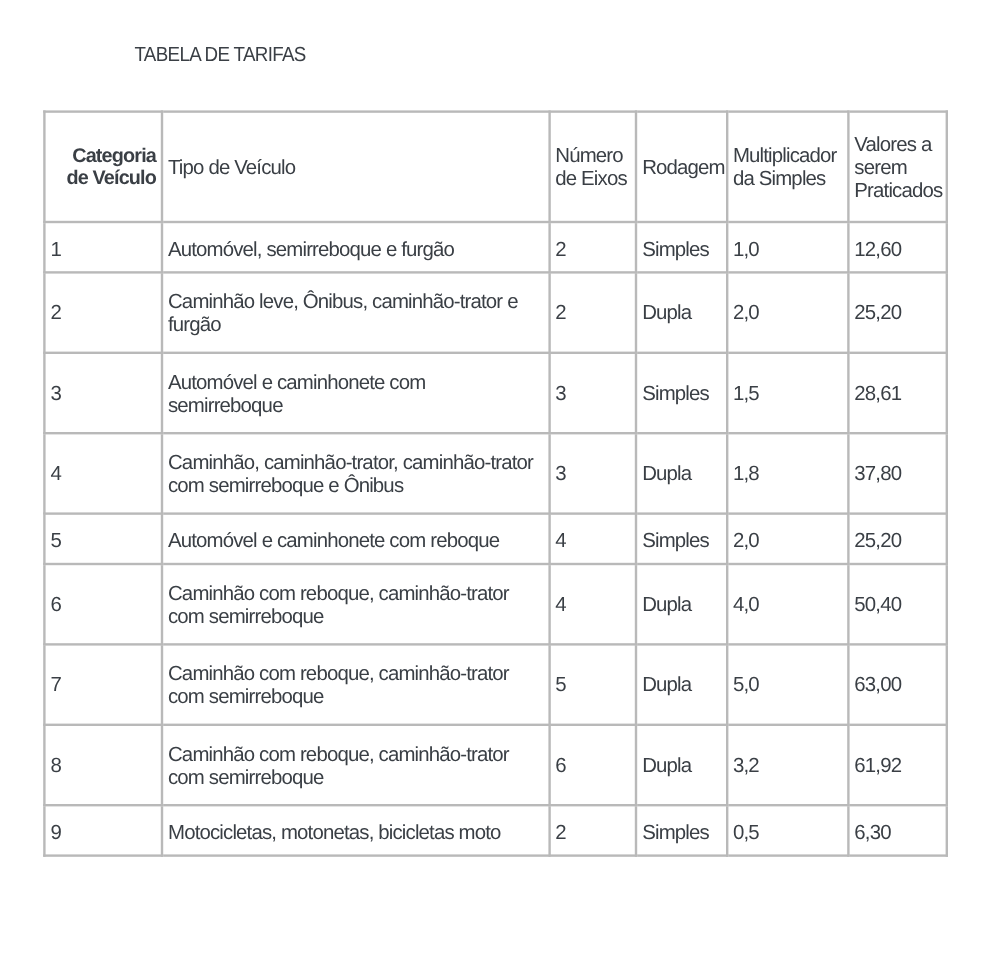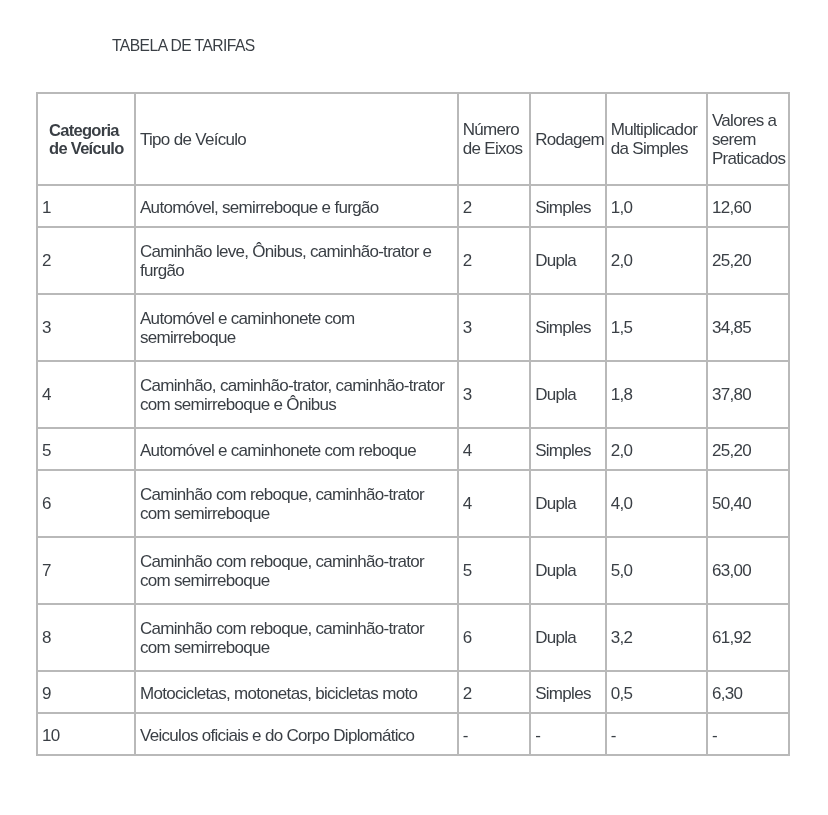--- a/index.html
+++ b/index.html
@@ -39,21 +39,21 @@
       font-size: 17px;
       line-height: 19px;
       letter-spacing: -0.7px;
       vertical-align: middle;
       text-align: left;
       color: #3a3f45;
       font-weight: normal;
     }
     table.tarifas th.first {
       font-weight: bold;
-      text-align: left;
+      text-align: right;
       font-size: 16.5px;
       line-height: 18px;
       padding-left: 11px;
     }
     .c1 { width: 92px; }
     .c2 { width: 303px; }
     .c3 { width: 68px; }
     .c4 { width: 71px; }
     .c5 { width: 95px; }
     .c6 { width: 77px; }
@@ -103,21 +103,21 @@
       <td>Dupla</td>
       <td>2,0</td>
       <td>25,20</td>
     </tr>
     <tr class="h2">
       <td>3</td>
       <td class="tipo">Automóvel e caminhonete com semirreboque</td>
       <td>3</td>
       <td>Simples</td>
       <td>1,5</td>
-      <td>34,85</td>
+      <td>28,61</td>
     </tr>
     <tr class="h2">
       <td>4</td>
       <td class="tipo">Caminhão, caminhão-trator, caminhão-trator com semirreboque e Ônibus</td>
       <td>3</td>
       <td>Dupla</td>
       <td>1,8</td>
       <td>37,80</td>
     </tr>
     <tr class="h1">
@@ -153,22 +153,14 @@
       <td>61,92</td>
     </tr>
     <tr class="h1">
       <td>9</td>
       <td class="tipo">Motocicletas, motonetas, bicicletas moto</td>
       <td>2</td>
       <td>Simples</td>
       <td>0,5</td>
       <td>6,30</td>
     </tr>
-    <tr class="h1">
-      <td>10</td>
-      <td class="tipo">Veiculos oficiais e do Corpo Diplomático</td>
-      <td>-</td>
-      <td>-</td>
-      <td>-</td>
-      <td>-</td>
-    </tr>
   </tbody>
 </table>
 
 </body></html>

